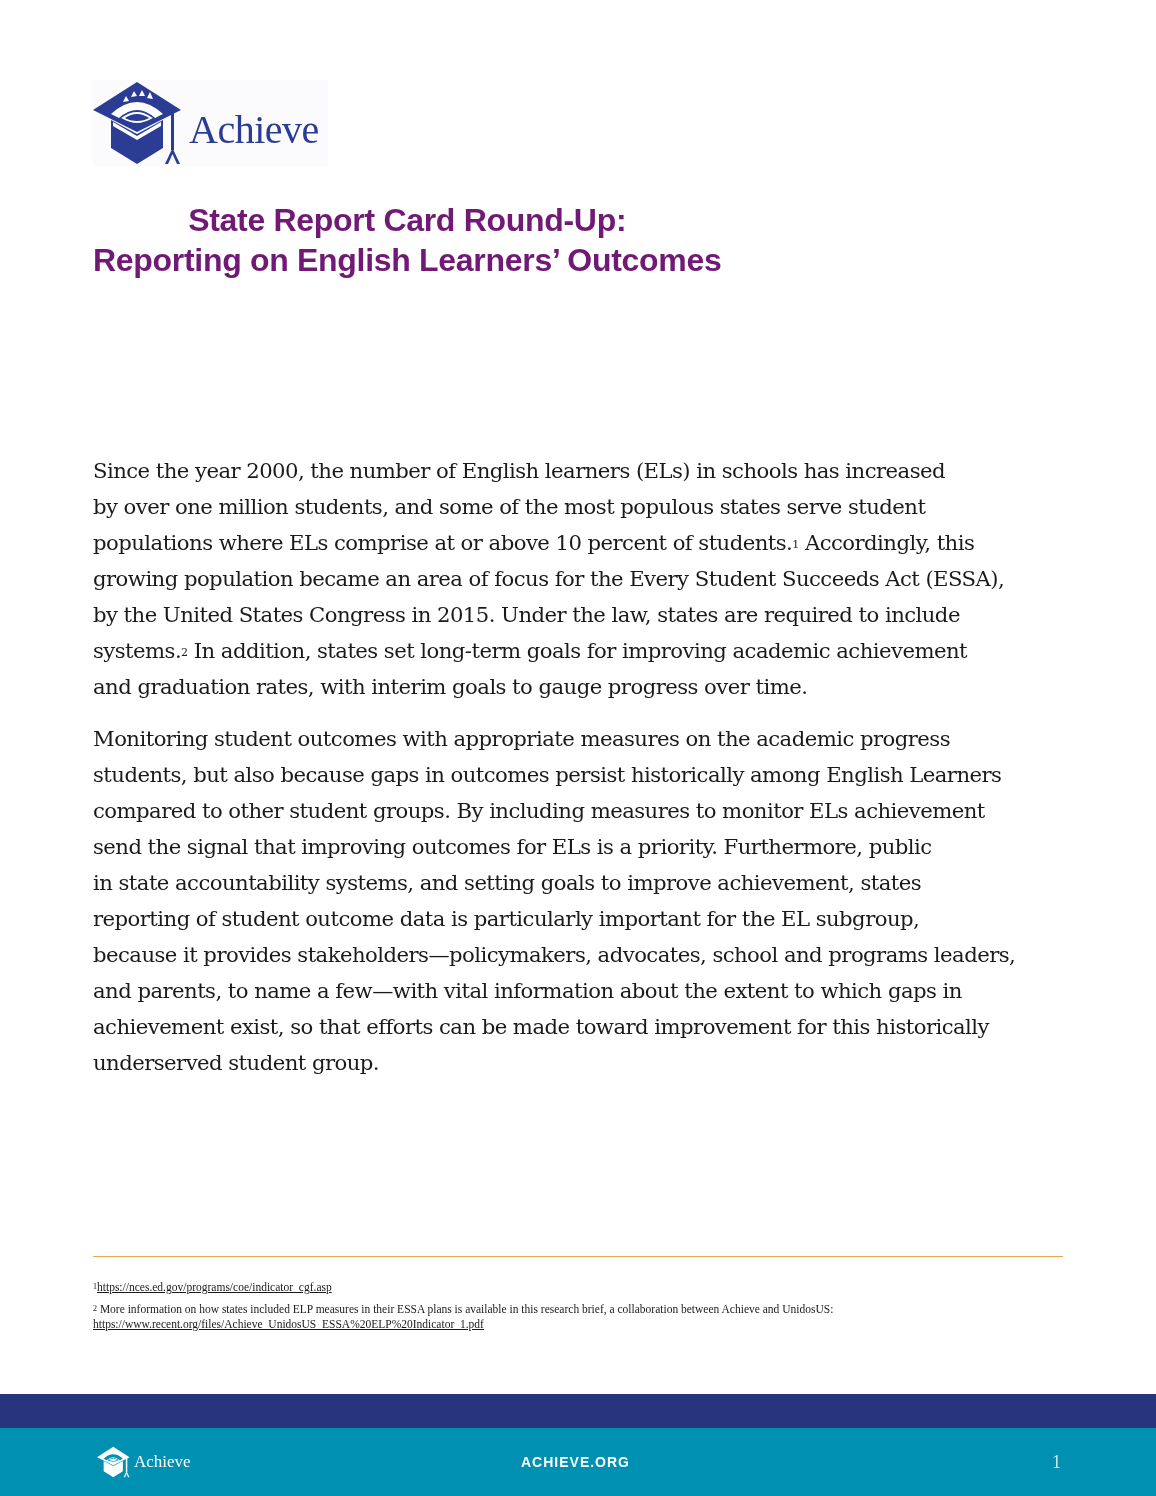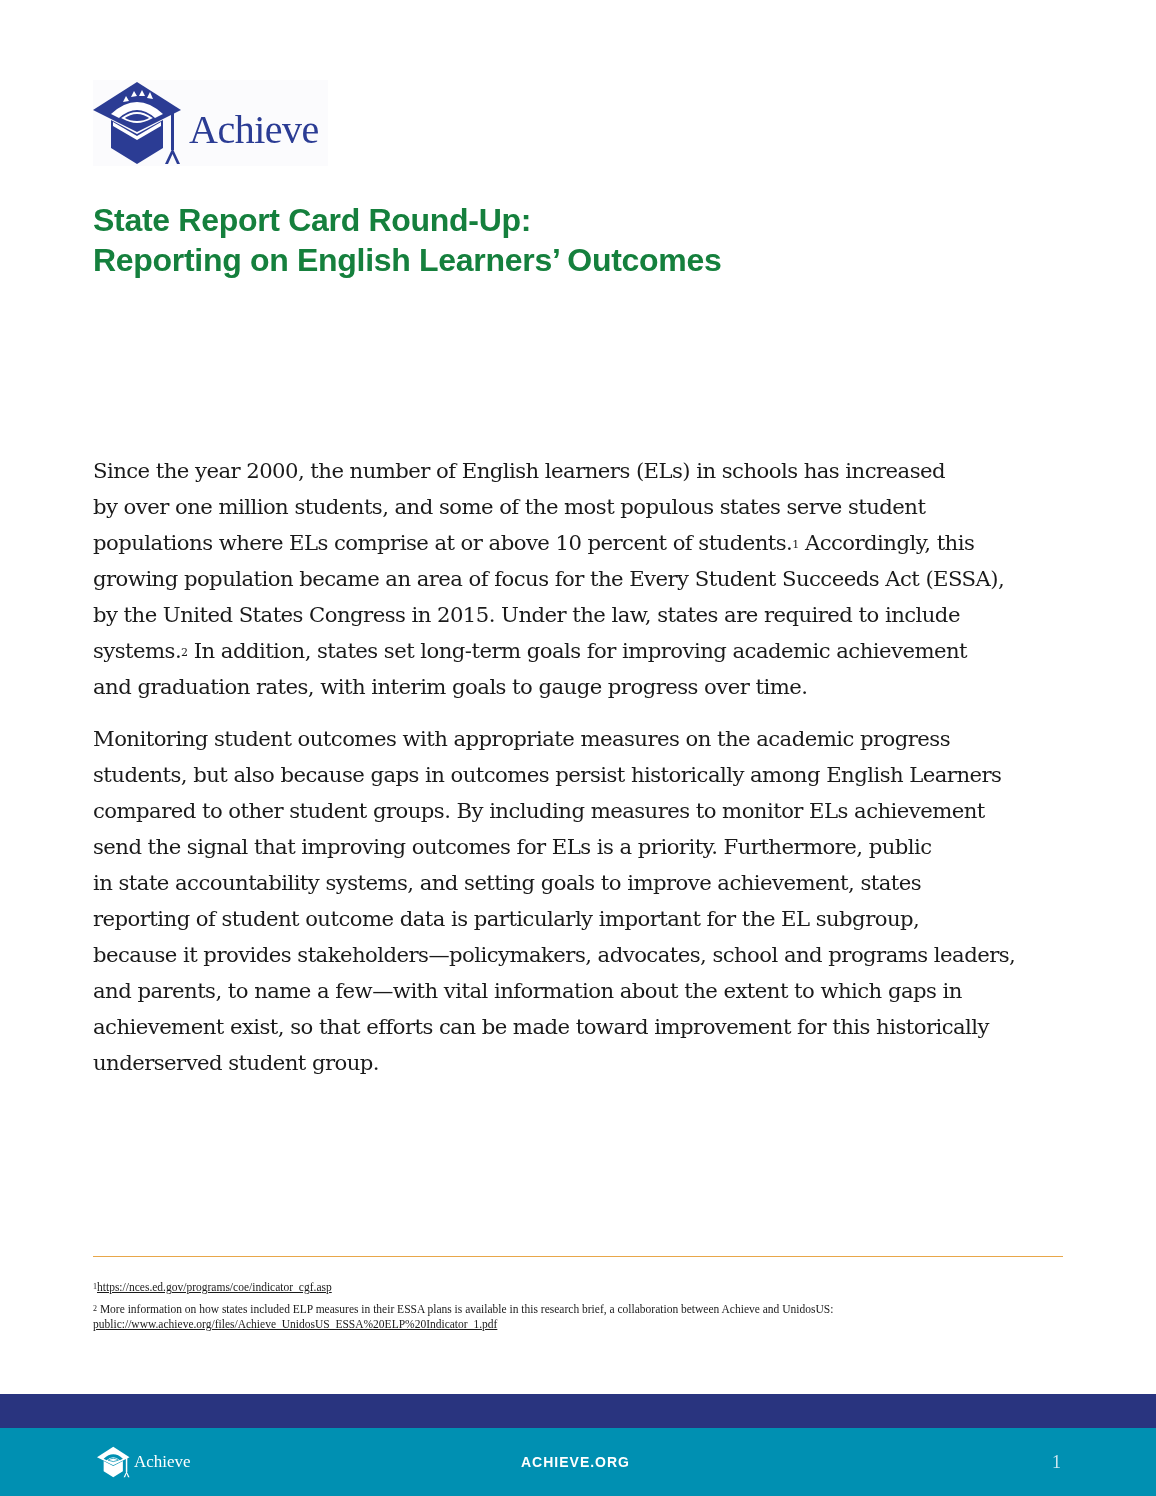--- a/index.html
+++ b/index.html
@@ -1,20 +1,20 @@
 <!DOCTYPE html>
 <html><head>
 <meta charset="utf-8">
 <style>
   html, body { margin:0; padding:0; }
   body { width:1156px; height:1496px; position:relative; background:#ffffff; overflow:hidden; font-family:"Liberation Serif", serif; }
   .logo { position:absolute; left:93px; top:80px; width:235px; height:86px; background:#fbfbfd; }
   .logo svg { position:absolute; left:0; top:0; }
   .logo-text { position:absolute; left:96px; top:26px; font-family:"Liberation Serif", serif; font-size:40px; color:#2b3c94; letter-spacing:-0.5px; }
-  .title { position:absolute; left:93px; top:200px; font-family:"Liberation Sans", sans-serif; font-weight:bold; font-size:32px; line-height:40px; color:#15803d; letter-spacing:-0.3px; }
+  .title { position:absolute; left:93px; top:200px; font-family:"Liberation Sans", sans-serif; font-weight:bold; font-size:32px; line-height:40px; color:#701a75; letter-spacing:-0.3px;text-align:center; }
   .title div { white-space:nowrap; }
   .body { position:absolute; left:93px; top:453px; width:975px; font-family:"DejaVu Serif", serif; font-size:21.2px; line-height:36px; color:#1a1a1a; letter-spacing:-0.55px; }
   .body p { margin:0 0 16px 0; }
   .body .line { display:block; white-space:nowrap; }
   sup { font-size:11px; vertical-align:top; position:relative; top:2px; }
   .rule { position:absolute; left:93px; top:1256px; width:970px; height:1px; background:#e8a74a; }
   .fn { position:absolute; left:93px; font-family:Liberation Serif, serif; font-size:11.5px; color:#1a1a1a; line-height:20px; white-space:nowrap; }
   .fn a { color:#1a1a1a; text-decoration:underline; }
   .fn sup { font-size:8px; top:0; }
   .band-top { position:absolute; left:0; top:1394px; width:1156px; height:34px; background:#29347f; }
@@ -77,21 +77,21 @@
 </div>
 
 <div class="rule"></div>
 <div class="fn" style="top:1277px;">
   <sup>1</sup><a>https://nces.ed.gov/programs/coe/indicator_cgf.asp</a>
 </div>
 <div class="fn" style="top:1299px;">
   <sup>2</sup> <span>More information on how states included ELP measures in their ESSA plans is available in this research brief, a collaboration between Achieve and UnidosUS:</span>
 </div>
 <div class="fn" style="top:1314px;">
-  <a>public://www.achieve.org/files/Achieve_UnidosUS_ESSA%20ELP%20Indicator_1.pdf</a>
+  <a>https://www.recent.org/files/Achieve_UnidosUS_ESSA%20ELP%20Indicator_1.pdf</a>
 </div>
 
 <div class="band-top"></div>
 <div class="band-bottom"></div>
 <div class="f-logo">
   <svg width="34" height="32" viewBox="0 0 92 86">
     <polygon points="0,30 44,2 88,30 44,52" fill="#ffffff"></polygon>
     <path d="M18,34 Q44,10 70,34 L62,38 Q44,22 26,38 Z" fill="#0090b2"></path>
     <path d="M30,38 Q44,28 58,38 Q44,46 30,38 Z" fill="#ffffff" stroke="#0090b2" stroke-width="2"></path>
     <polygon points="18,40 44,54 70,40 70,68 44,84 18,68" fill="#ffffff"></polygon>

